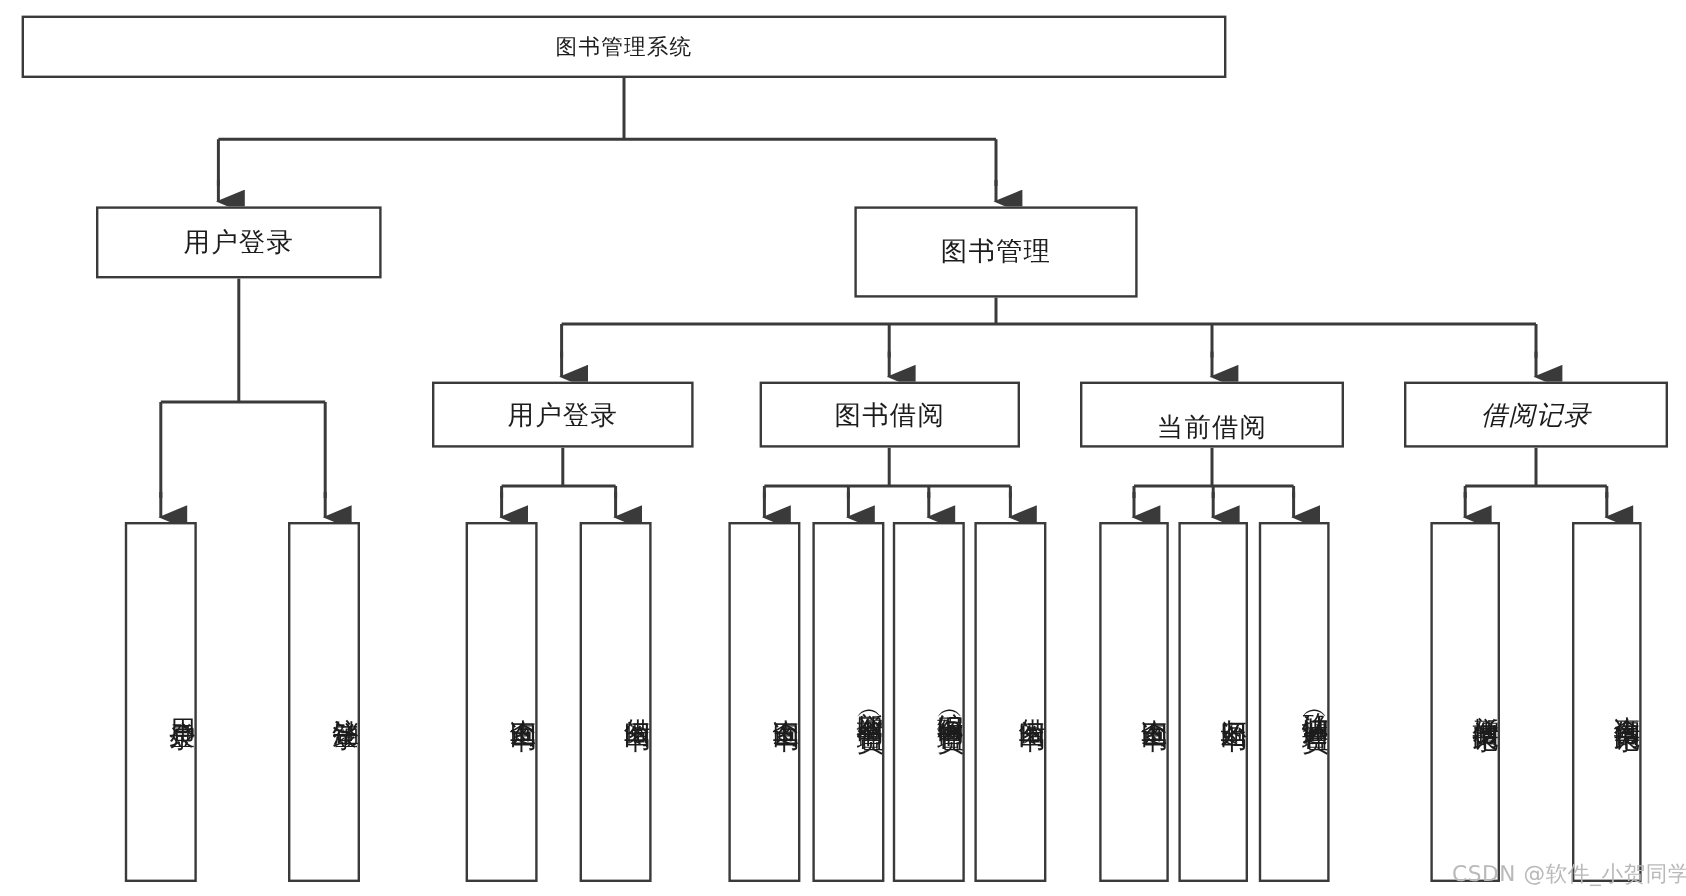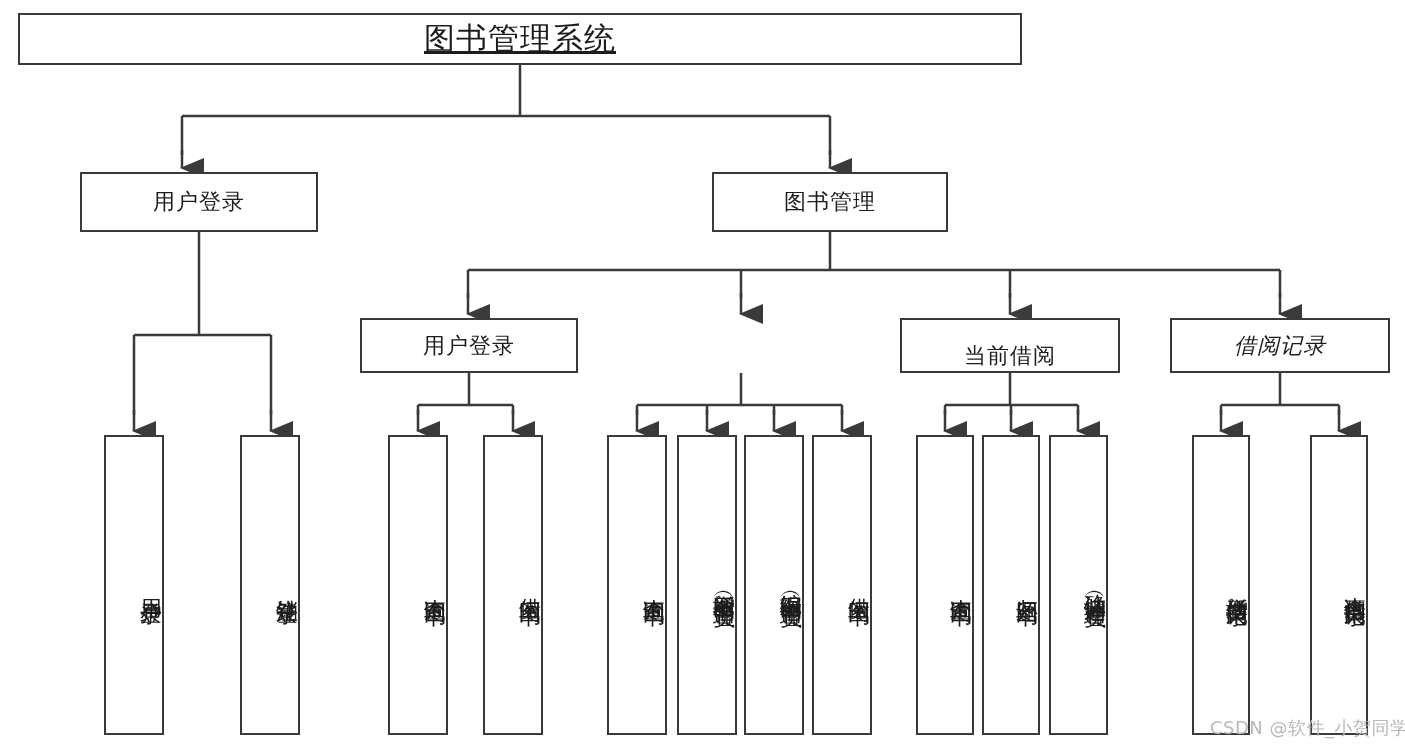--- a/index.html
+++ b/index.html
@@ -49,22 +49,21 @@
     padding: 6px 0;
     align-items: flex-start;
     justify-content: center;
   }
   .node.vert .vtext {
     writing-mode: vertical-rl;
     text-orientation: upright;
     display: block;
   }
   .node.root {
-    font-size: 31px;
-    text-decoration: underline;
+    font-size: 18px;
   }
   .watermark {
     position: absolute;
     left: 1192px;
     top: 716px;
     font-size: 18px;
     color: #b9b9b9;
     white-space: nowrap;
     letter-spacing: 0.5px;
     margin-left: 18px;
@@ -160,27 +159,30 @@
     </g>
   </svg>
 
   <div class="node horiz root" style="left:18px; top:13px; width:1004px; height:52px;">
     <span>图书管理系统</span>
   </div>
 
   <div class="node horiz" style="left:80px; top:172px; width:238px; height:60px;">
     <span>用户登录</span>
   </div>
-  <div class="node horiz" style="left:712px; top:172px; width:236px; height:60px;text-align:center;">
+  <div class="node horiz" style="left:712px; top:172px; width:236px; height:76px;text-align:center;">
     <span>图书管理</span>
   </div>
 
   <div class="node horiz" style="left:360px; top:318px; width:218px; height:55px;">
     <span>用户登录</span>
   </div>
+  <div class="node horiz" style="left:633px; top:318px; width:217px; height:55px;">
+    <span>图书借阅</span>
+  </div>
   <div class="node horiz" style="left:900px; top:318px; width:220px; height:55px;align-items:flex-end;">
     <span>当前借阅</span>
   </div>
   <div class="node horiz" style="left:1170px; top:318px; width:220px; height:55px;font-style:italic;">
     <span>借阅记录</span>
   </div>
 
   <div class="node vert" style="left:104px; top:435px; width:60px; height:300px;">
     <span class="vtext">用户登录</span>
   </div>

